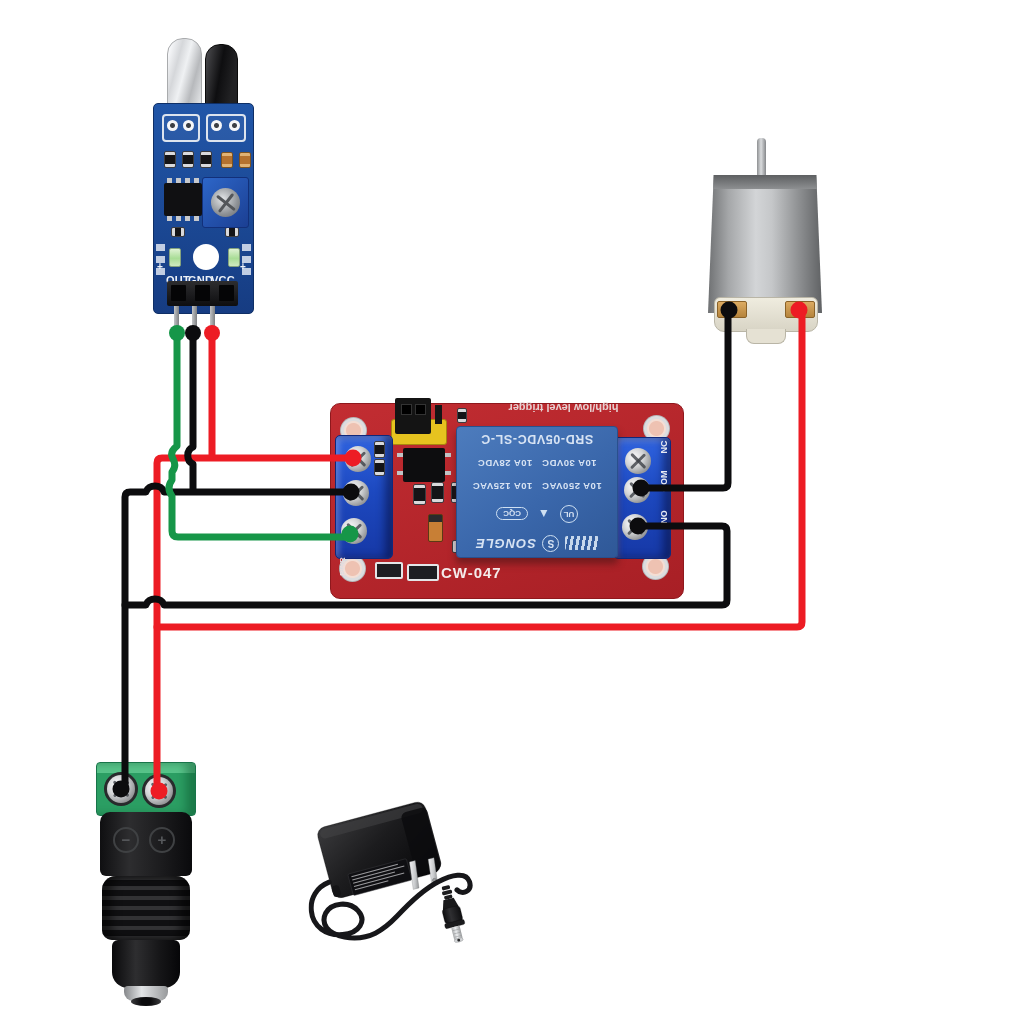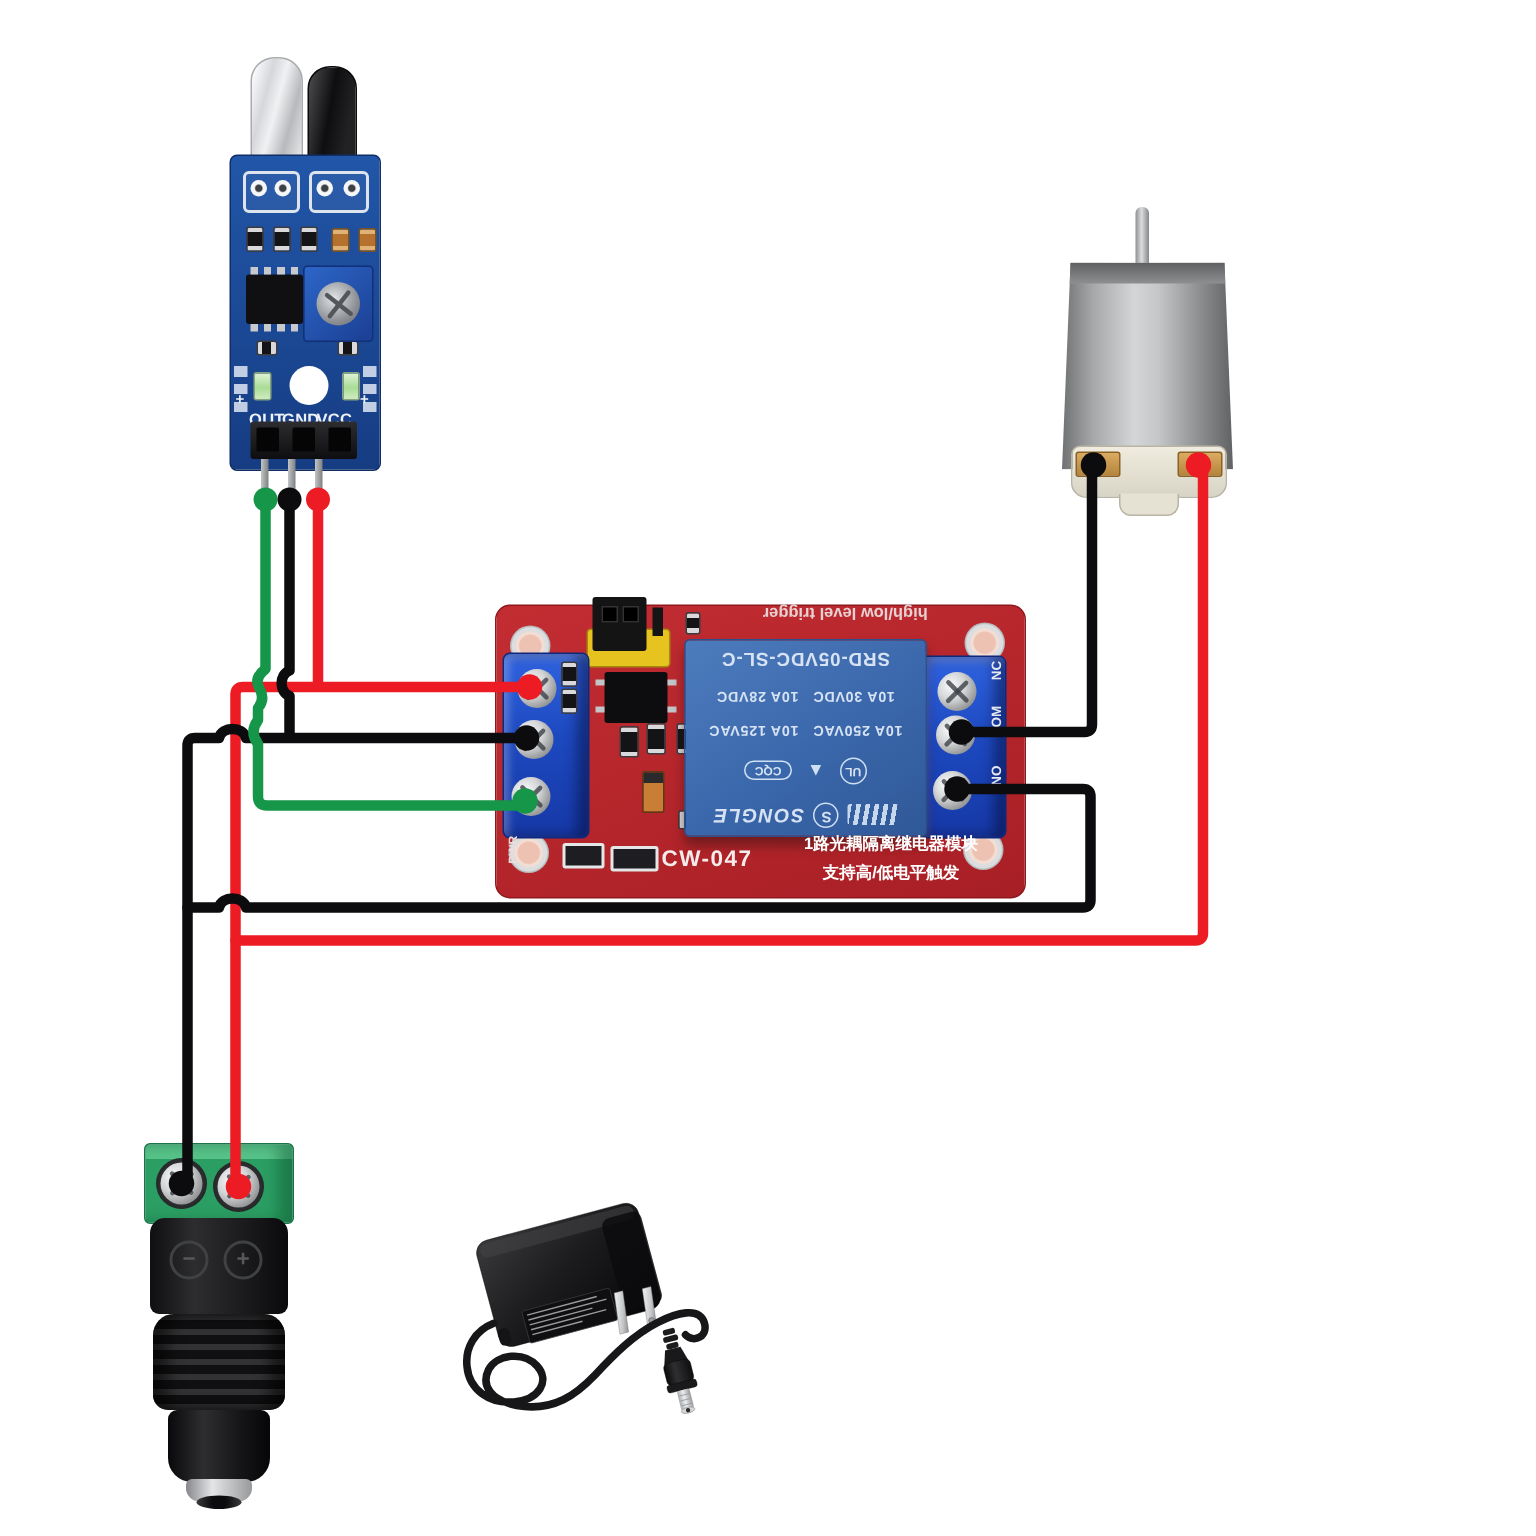--- a/index.html
+++ b/index.html
@@ -253,24 +253,20 @@
           <span class="logo-cqc">CQC</span>
         </div>
         <div class="rating">10A 250VAC   10A 125VAC</div>
         <div class="rating">10A 30VDC   10A 28VDC</div>
         <div class="partno">SRD-05VDC-SL-C</div>
       </div>
     </div>
 
     <div class="pwrlbl">PWR</div>
     <div class="model">CW-047</div>
-    <div class="cnlbl">
-      <div>1路光耦隔离继电器模块</div>
-      <div>支持高/低电平触发</div>
-    </div>
   </div>
 
   <div>
     <div class="motor-shaft"></div>
     <div class="motor-body">
       <div class="motor-cap"></div>
     </div>
     <div class="motor-base"></div>
     <div class="motor-tab"></div>
     <div class="mterm" style="left:717px;"></div>

